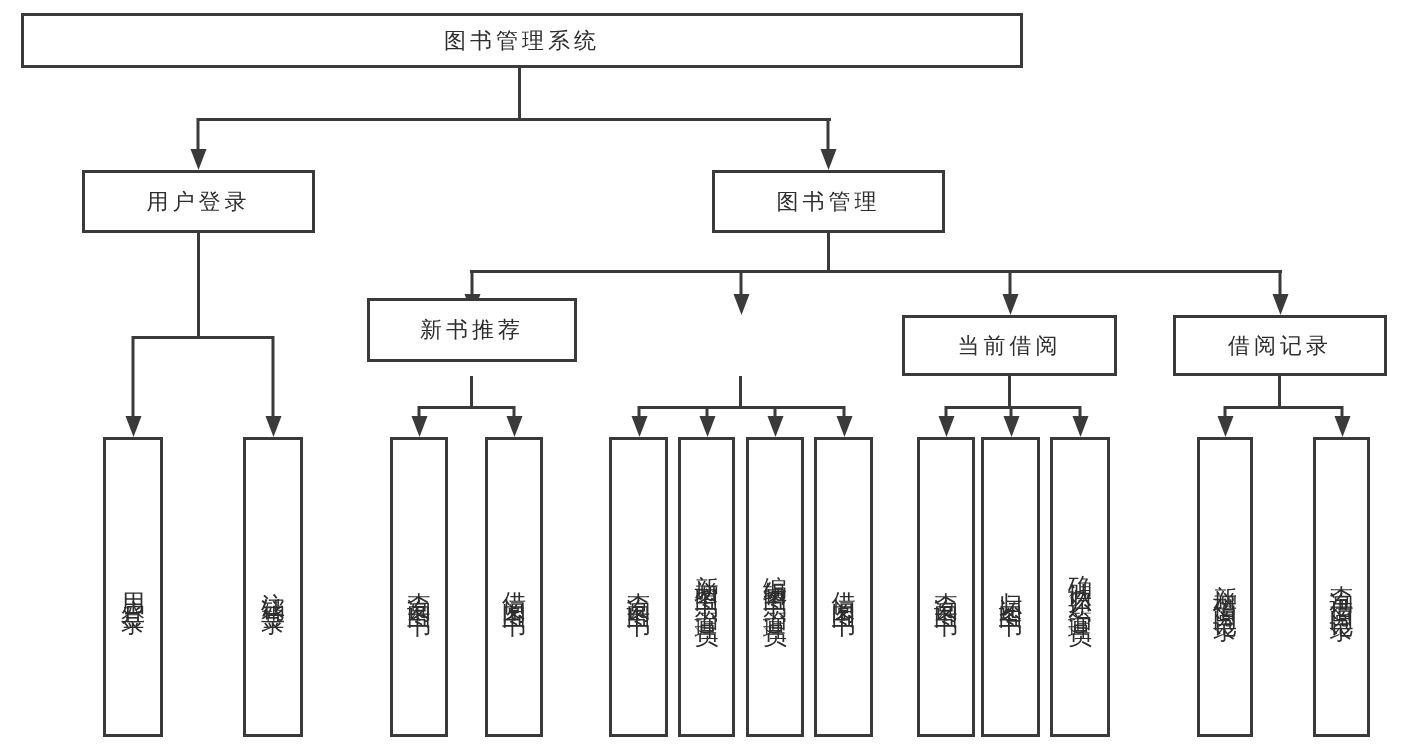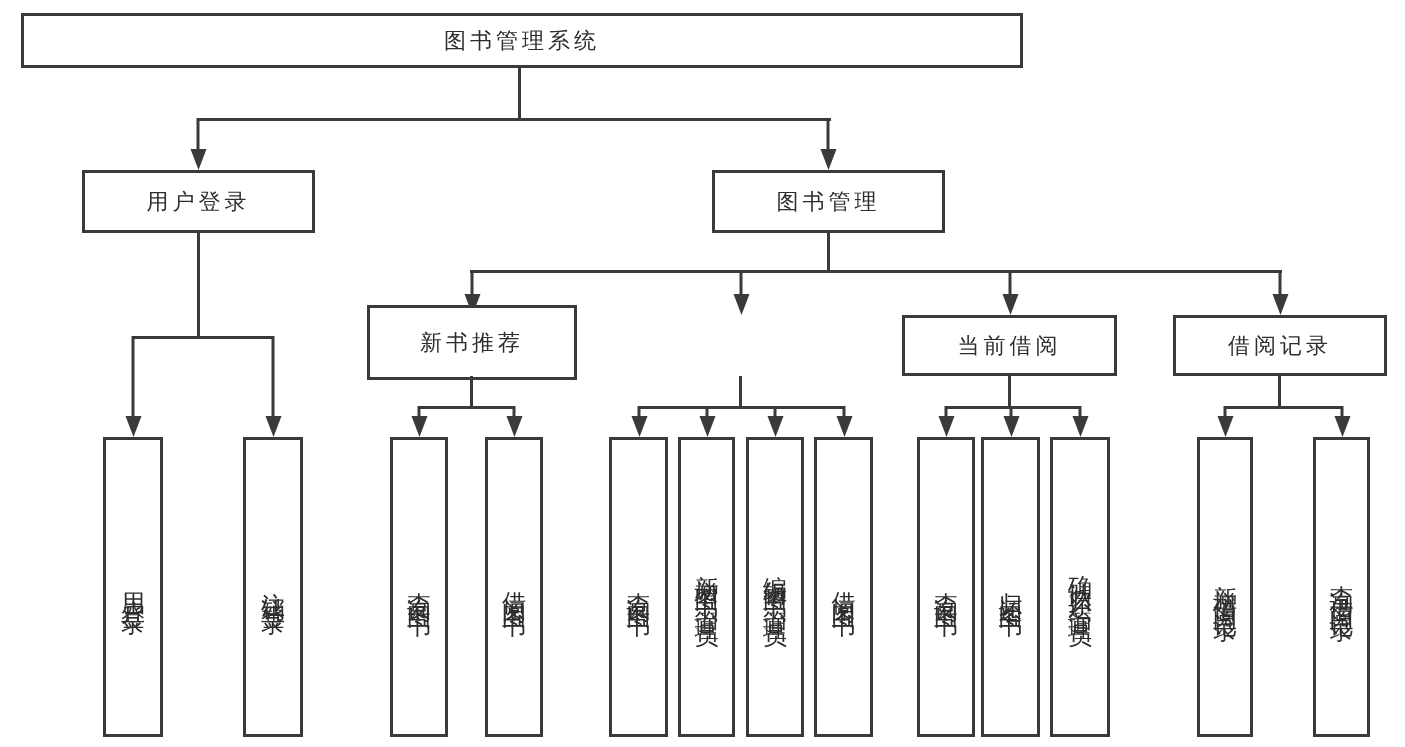--- a/index.html
+++ b/index.html
@@ -92,21 +92,21 @@
   </div>
   <div class="drop" style="left:1010px;top:270px;height:45px">
     <i class="drop-shaft"></i>
     <i class="drop-head"></i>
   </div>
   <div class="drop" style="left:1280px;top:270px;height:45px">
     <i class="drop-shaft"></i>
     <i class="drop-head"></i>
   </div>
 
-  <div class="box" style="left:367px;top:305px;width:210px;height:75px">
+  <div class="box" style="left:367px;top:298px;width:210px;height:64px">
     <span class="hlabel">新书推荐</span>
   </div>
   <div class="box" style="left:902px;top:315px;width:215px;height:61px">
     <span class="hlabel">当前借阅</span>
   </div>
   <div class="box" style="left:1173px;top:315px;width:214px;height:61px">
     <span class="hlabel">借阅记录</span>
   </div>
 
   <div class="vline" style="left:470px;top:376px;height:33px"></div>

